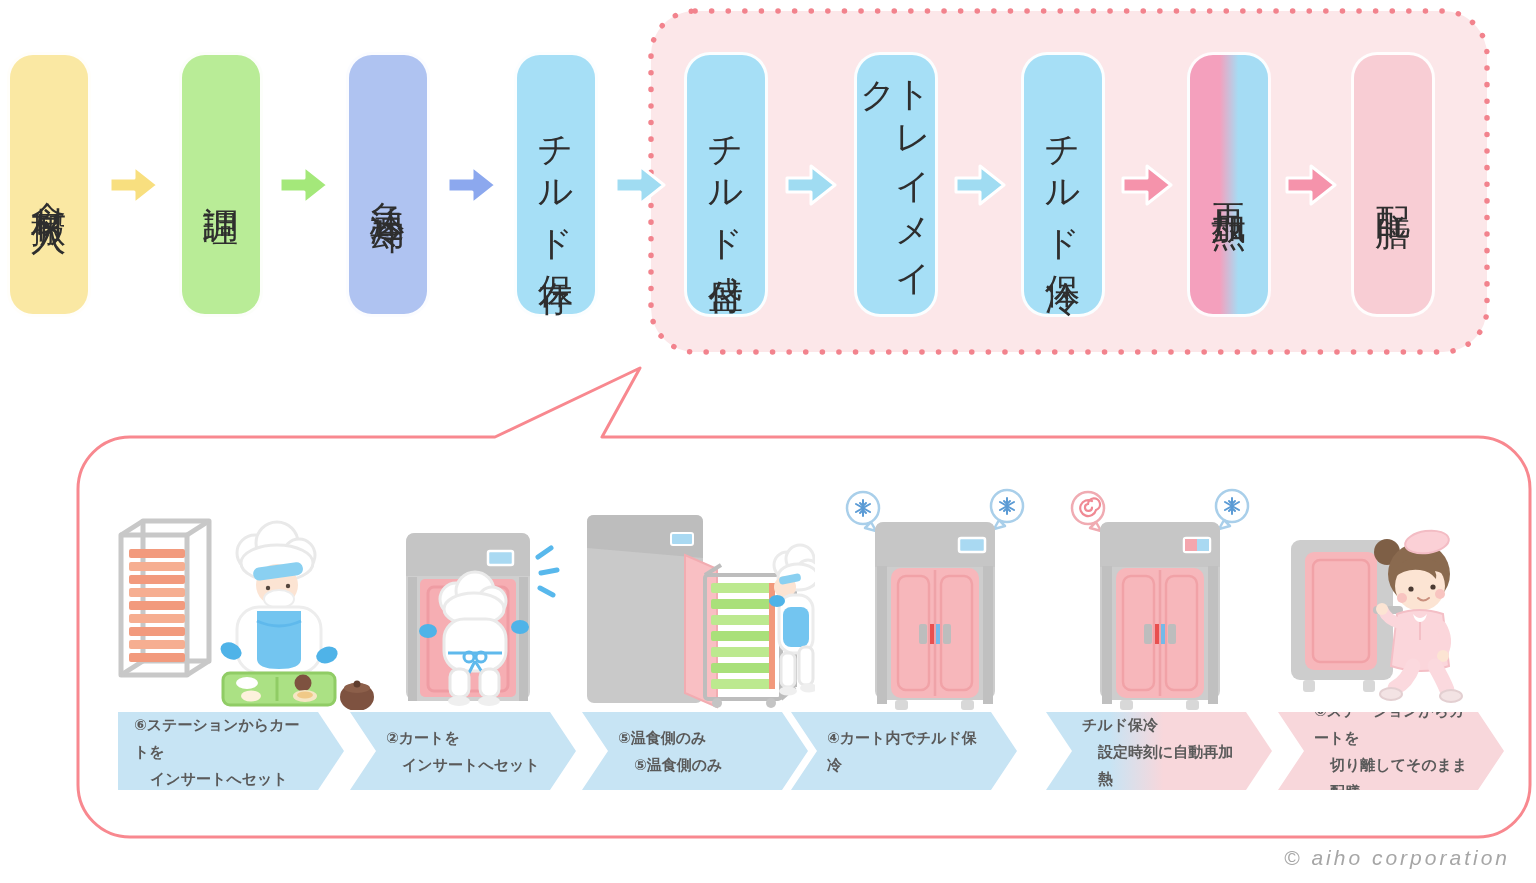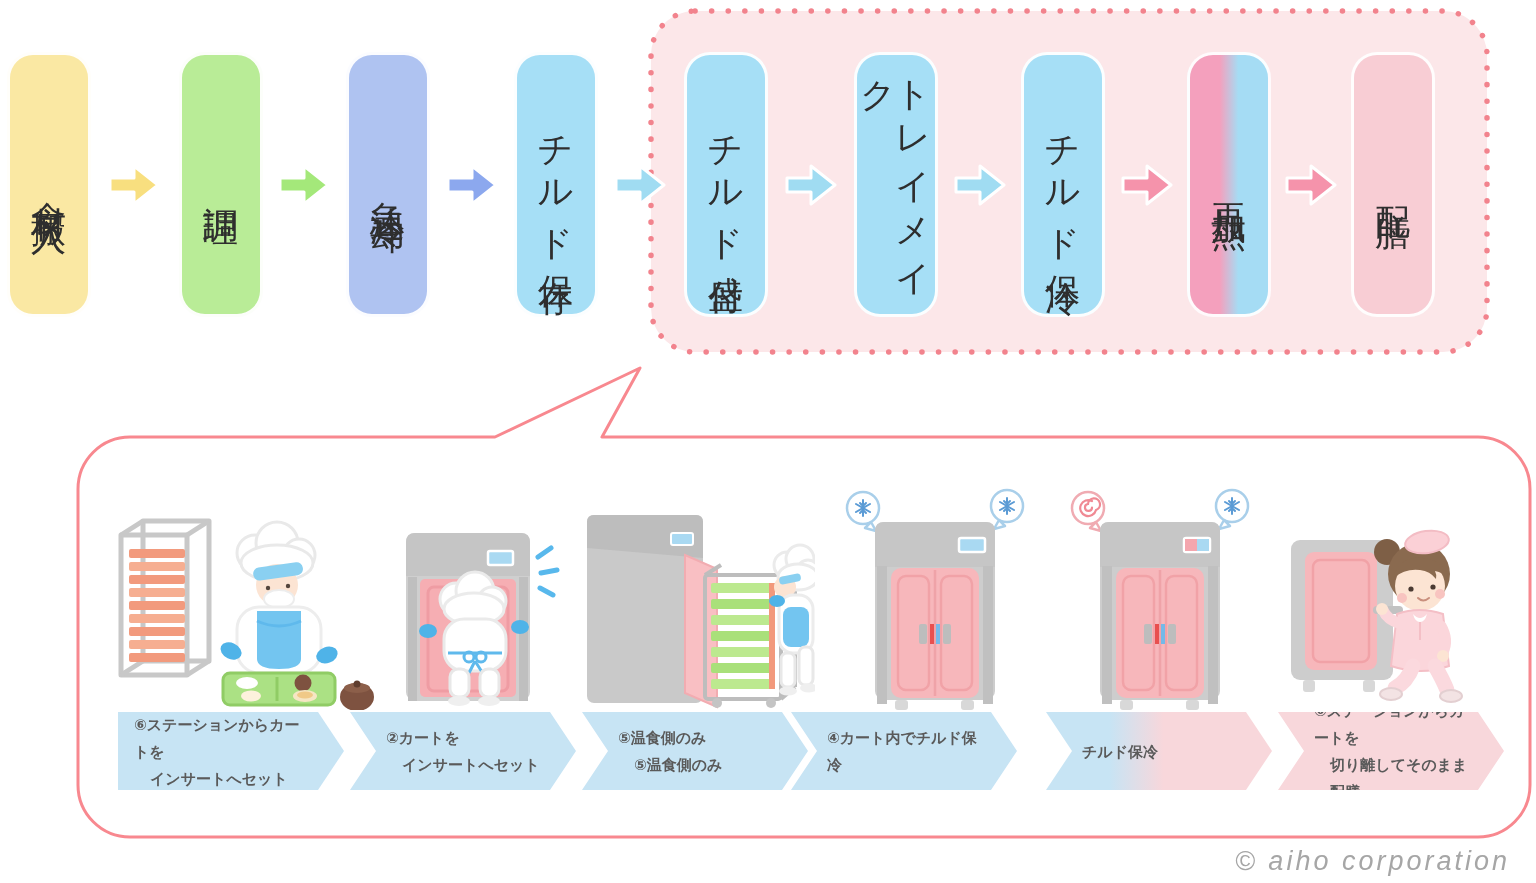--- a/index.html
+++ b/index.html
@@ -37,21 +37,21 @@
   .banner .l2{margin-left:16px;}
   .chev-first{clip-path:polygon(0 0,calc(100% - 26px) 0,100% 50%,calc(100% - 26px) 100%,0 100%);}
   .chev{clip-path:polygon(0 0,calc(100% - 26px) 0,100% 50%,calc(100% - 26px) 100%,0 100%,26px 50%);padding-left:36px;}
   .b-blue{background:#C7E4F4;}
   .b-grad{background:linear-gradient(90deg,#C7E4F4 0%,#C7E4F4 28%,#F8D7DB 52%,#F8D7DB 100%);}
   .b-pink{background:#F8D7DB;}
   
   .ill{position:absolute;}
   
   .copyright{
-    position:absolute;right:26px;top:846px;font-size:27px;color:#a6a6a6;
+    position:absolute;right:26px;top:846px;font-size:21px;color:#a6a6a6;
     font-style:italic;letter-spacing:3px;
   }
 </style>
 </head>
 <body>
 
 <div id="stage">
 
   <div class="highlight-region">
     <svg width="842" height="347">
@@ -398,20 +398,21 @@
   <div class="banner b-blue chev" style="left:582px">
     <div>⑤温食側のみ</div>
     <div class="l2">⑤温食側のみ</div>
   </div>
   <div class="banner b-blue chev" style="left:791px">
     <div>④カート内でチルド保冷</div>
 
   </div>
   <div class="banner b-grad chev" style="left:1046px">
     <div>チルド保冷</div>
+    <div class="l2">設定時刻に自動再加熱</div>
   </div>
   <div class="banner b-pink chev" style="left:1278px">
     <div>⑥ステーションからカートを</div>
     <div class="l2">切り離してそのまま配膳</div>
   </div>
 
   <div class="copyright">© aiho corporation</div>
 
 </div>
 

